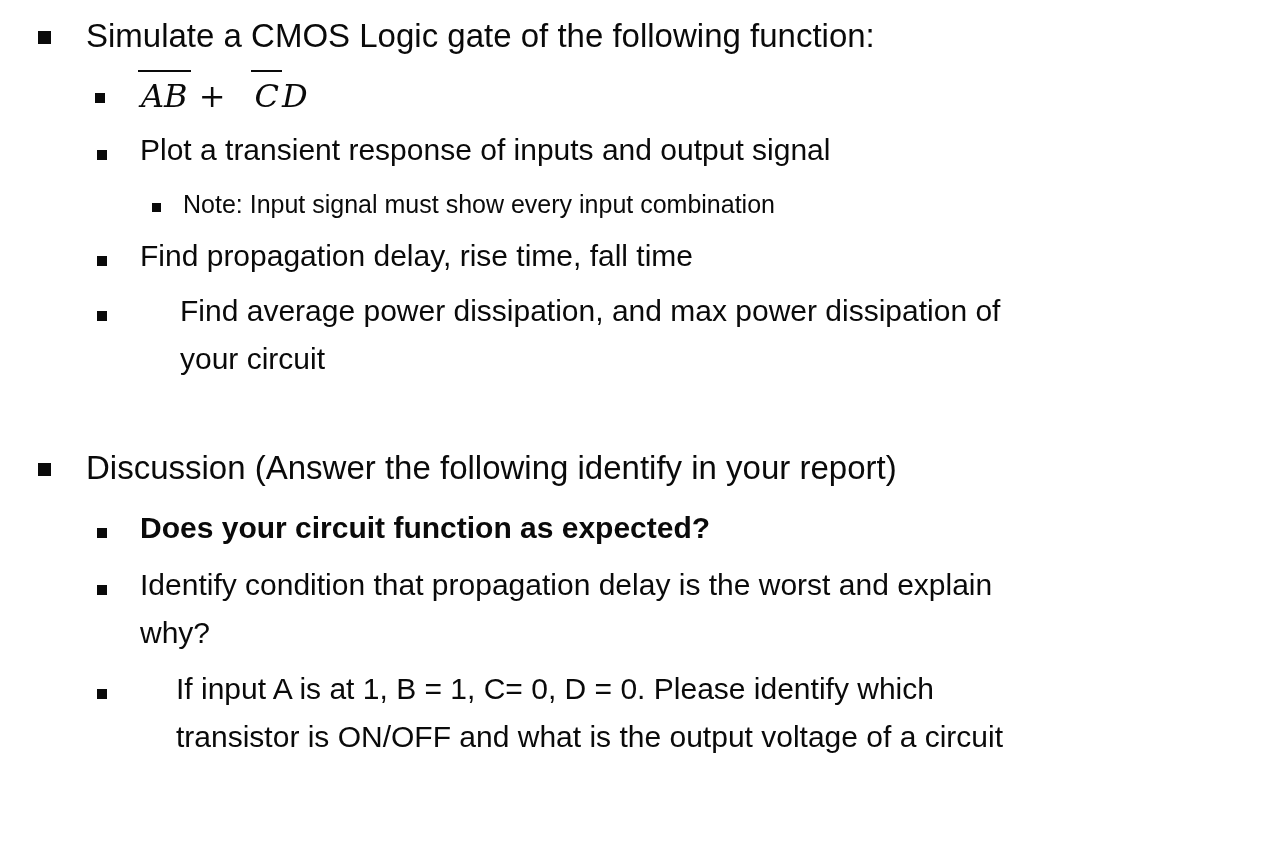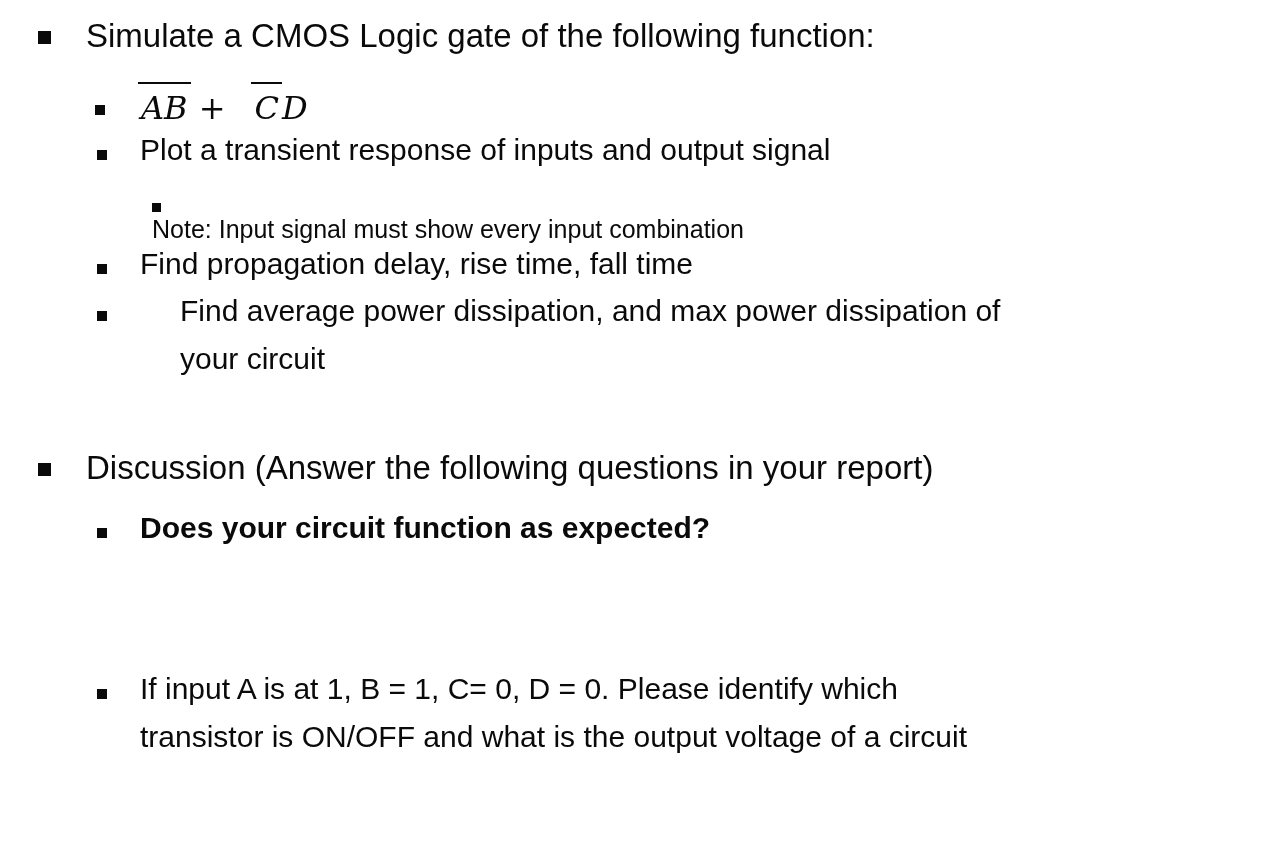--- a/index.html
+++ b/index.html
@@ -55,56 +55,61 @@
 </head>
 <body>
 
 <div class="slide">
 
   <div class="row l1" style="left:38px; top:14px;">
     <span class="bullet"></span>
     <span class="txt">Simulate a CMOS Logic gate of the following function:</span>
   </div>
 
-  <div class="row formula-row" style="left:95px; top:70px;margin-top:12px;">
+  <div class="row formula-row" style="left:95px; top:70px;">
     <span class="bullet"></span>
     <span class="formula"><span class="over">AB</span><span class="op">+</span><span class="over">C</span><span>D</span></span>
   </div>
 
   <div class="row l2" style="left:97px; top:126px;">
     <span class="bullet"></span>
     <span class="txt">Plot a transient response of inputs and output signal</span>
   </div>
 
-  <div class="row l3" style="left:152px; top:187px;flex-direction:column;">
+  <div class="row l3" style="left:152px; top:187px;">
     <span class="bullet"></span>
     <span class="txt">Note: Input signal must show every input combination</span>
   </div>
 
-  <div class="row l2" style="left:97px; top:240px;">
+  <div class="row l2" style="left:97px; top:232px;">
     <span class="bullet"></span>
     <span class="txt">Find propagation delay, rise time, fall time</span>
   </div>
 
   <div class="row l2" style="left:97px; top:287px;gap:40px;">
     <span class="bullet"></span>
     <span class="txt">Find average power dissipation, and max power dissipation of
 your circuit</span>
   </div>
 
   <div class="row l1" style="left:38px; top:446px;">
     <span class="bullet"></span>
-    <span class="txt">Discussion (Answer the following questions in your report)</span>
+    <span class="txt">Discussion (Answer the following identify in your report)</span>
   </div>
 
   <div class="row l2" style="left:97px; top:504px;font-weight:bold;">
     <span class="bullet"></span>
     <span class="txt">Does your circuit function as expected?</span>
   </div>
 
+  <div class="row l2" style="left:97px; top:561px;">
+    <span class="bullet"></span>
+    <span class="txt">Identify condition that propagation delay is the worst and explain
+why?</span>
+  </div>
 
-  <div class="row l2" style="left:97px; top:665px;">
+  <div class="row l2" style="left:97px; top:665px;gap:36px;">
     <span class="bullet"></span>
     <span class="txt">If input A is at 1, B = 1, C= 0, D = 0. Please identify which
 transistor is ON/OFF and what is the output voltage of a circuit</span>
   </div>
 
 </div>
 
 </body></html>

